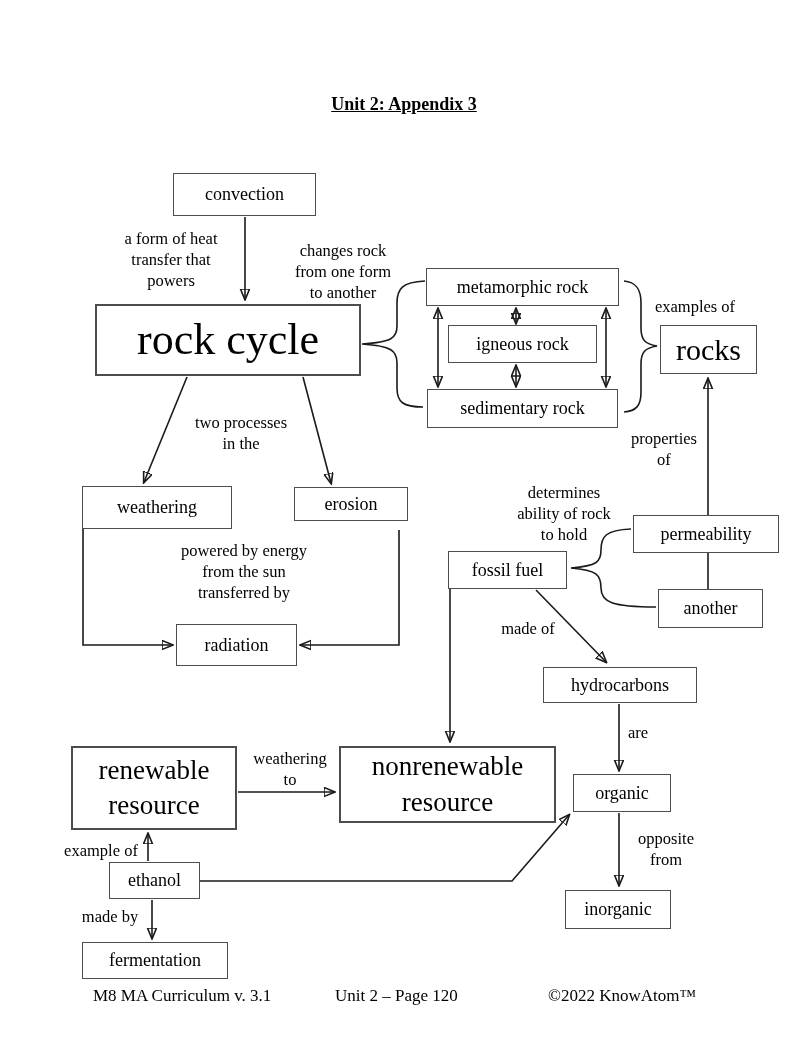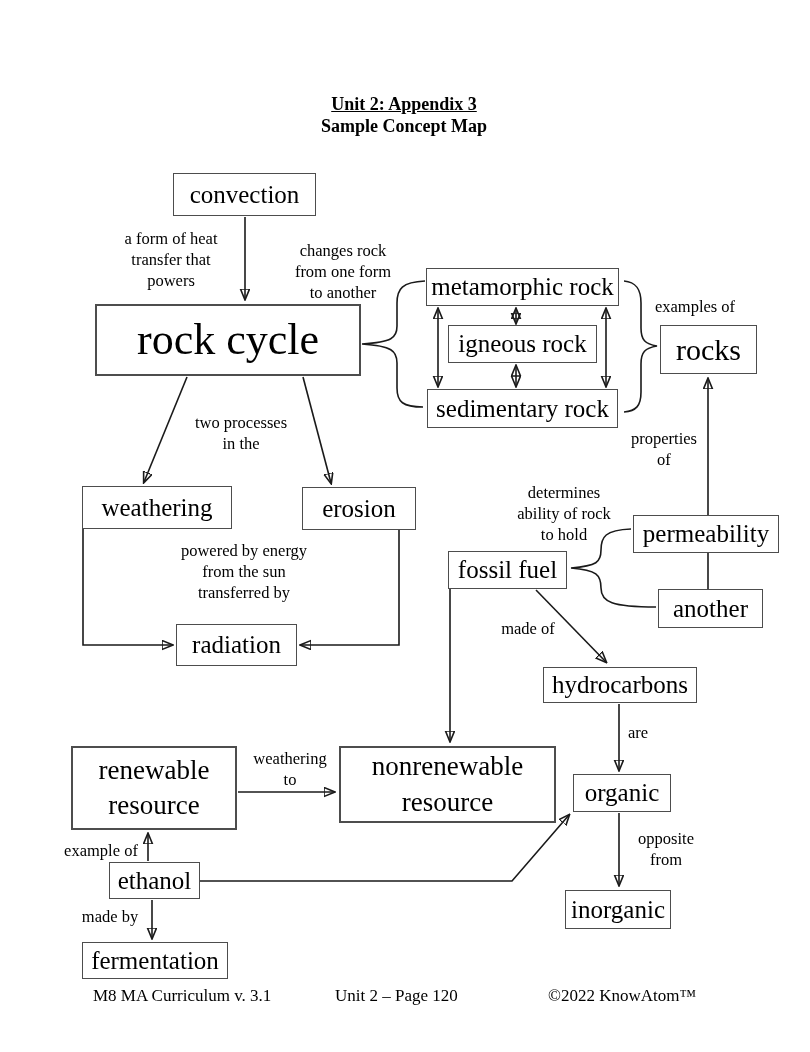--- a/index.html
+++ b/index.html
@@ -5,21 +5,21 @@
   html,body{margin:0;padding:0;background:#ffffff;}
   #page{
     position:relative;width:810px;height:1052px;background:#ffffff;overflow:hidden;
     font-family:"Liberation Serif","DejaVu Serif",serif;color:#000;
   }
   #connectors{position:absolute;left:0;top:0;width:810px;height:1052px;z-index:1;pointer-events:none;}
   #connectors path,#connectors line{stroke:#1a1a1a;stroke-width:1.6;fill:none;}
   .node{
     position:absolute;z-index:2;background:#ffffff;border:1.5px solid #4d4d4d;
     display:flex;align-items:center;justify-content:center;text-align:center;
-    font-size:25px;line-height:1.12;white-space:pre-line;box-sizing:border-box;
+    font-size:18px;line-height:1.12;white-space:pre-line;box-sizing:border-box;
   }
   .node.huge{font-size:44px;border-width:2px;}
   .node.rocks{font-size:30px;}
   .node.res{font-size:27px;line-height:1.3;border-width:2px;}
   .lbl{
     position:absolute;z-index:3;transform:translateX(-50%);
     font-size:16.5px;line-height:1.28;text-align:center;white-space:pre-line;
   }
   .title-line{position:absolute;z-index:3;left:404px;transform:translateX(-50%);
     font-size:18px;font-weight:bold;white-space:nowrap;}
@@ -70,30 +70,29 @@
     <line x1="238" y1="792" x2="334" y2="792" marker-end="url(#arr)"></line>
 
     <line x1="148" y1="861" x2="148" y2="834" marker-end="url(#arr)"></line>
 
     <line x1="152" y1="900" x2="152" y2="938" marker-end="url(#arr)"></line>
 
     <path d="M200,881 L512,881 L569,815" marker-end="url(#arr)"></path>
   </svg>
 
   <div class="title-line u" style="top:94px">Unit 2: Appendix 3</div>
-  <div class="title-line" style="top:116px">Sample Concept Map</div>
 
   <div class="node" style="left:173px;top:173px;width:143px;height:43px">convection</div>
   <div class="node huge" style="left:95px;top:304px;width:266px;height:72px">rock cycle</div>
   <div class="node" style="left:426px;top:268px;width:193px;height:38px">metamorphic rock</div>
   <div class="node" style="left:448px;top:325px;width:149px;height:38px">igneous rock</div>
   <div class="node" style="left:427px;top:389px;width:191px;height:39px">sedimentary rock</div>
   <div class="node rocks" style="left:660px;top:325px;width:97px;height:49px">rocks</div>
   <div class="node" style="left:82px;top:486px;width:150px;height:43px">weathering</div>
-  <div class="node" style="left:302px;top:487px;width:114px;height:43px">erosion</div>
+  <div class="node" style="left:294px;top:487px;width:114px;height:34px">erosion</div>
   <div class="node" style="left:176px;top:624px;width:121px;height:42px">radiation</div>
   <div class="node" style="left:448px;top:551px;width:119px;height:38px">fossil fuel</div>
   <div class="node" style="left:633px;top:515px;width:146px;height:38px">permeability</div>
   <div class="node" style="left:658px;top:589px;width:105px;height:39px">another</div>
   <div class="node" style="left:543px;top:667px;width:154px;height:36px">hydrocarbons</div>
   <div class="node" style="left:573px;top:774px;width:98px;height:38px">organic</div>
   <div class="node" style="left:565px;top:890px;width:106px;height:39px">inorganic</div>
   <div class="node res" style="left:71px;top:746px;width:166px;height:84px">renewable
 resource</div>
   <div class="node res" style="left:339px;top:746px;width:217px;height:77px">nonrenewable

